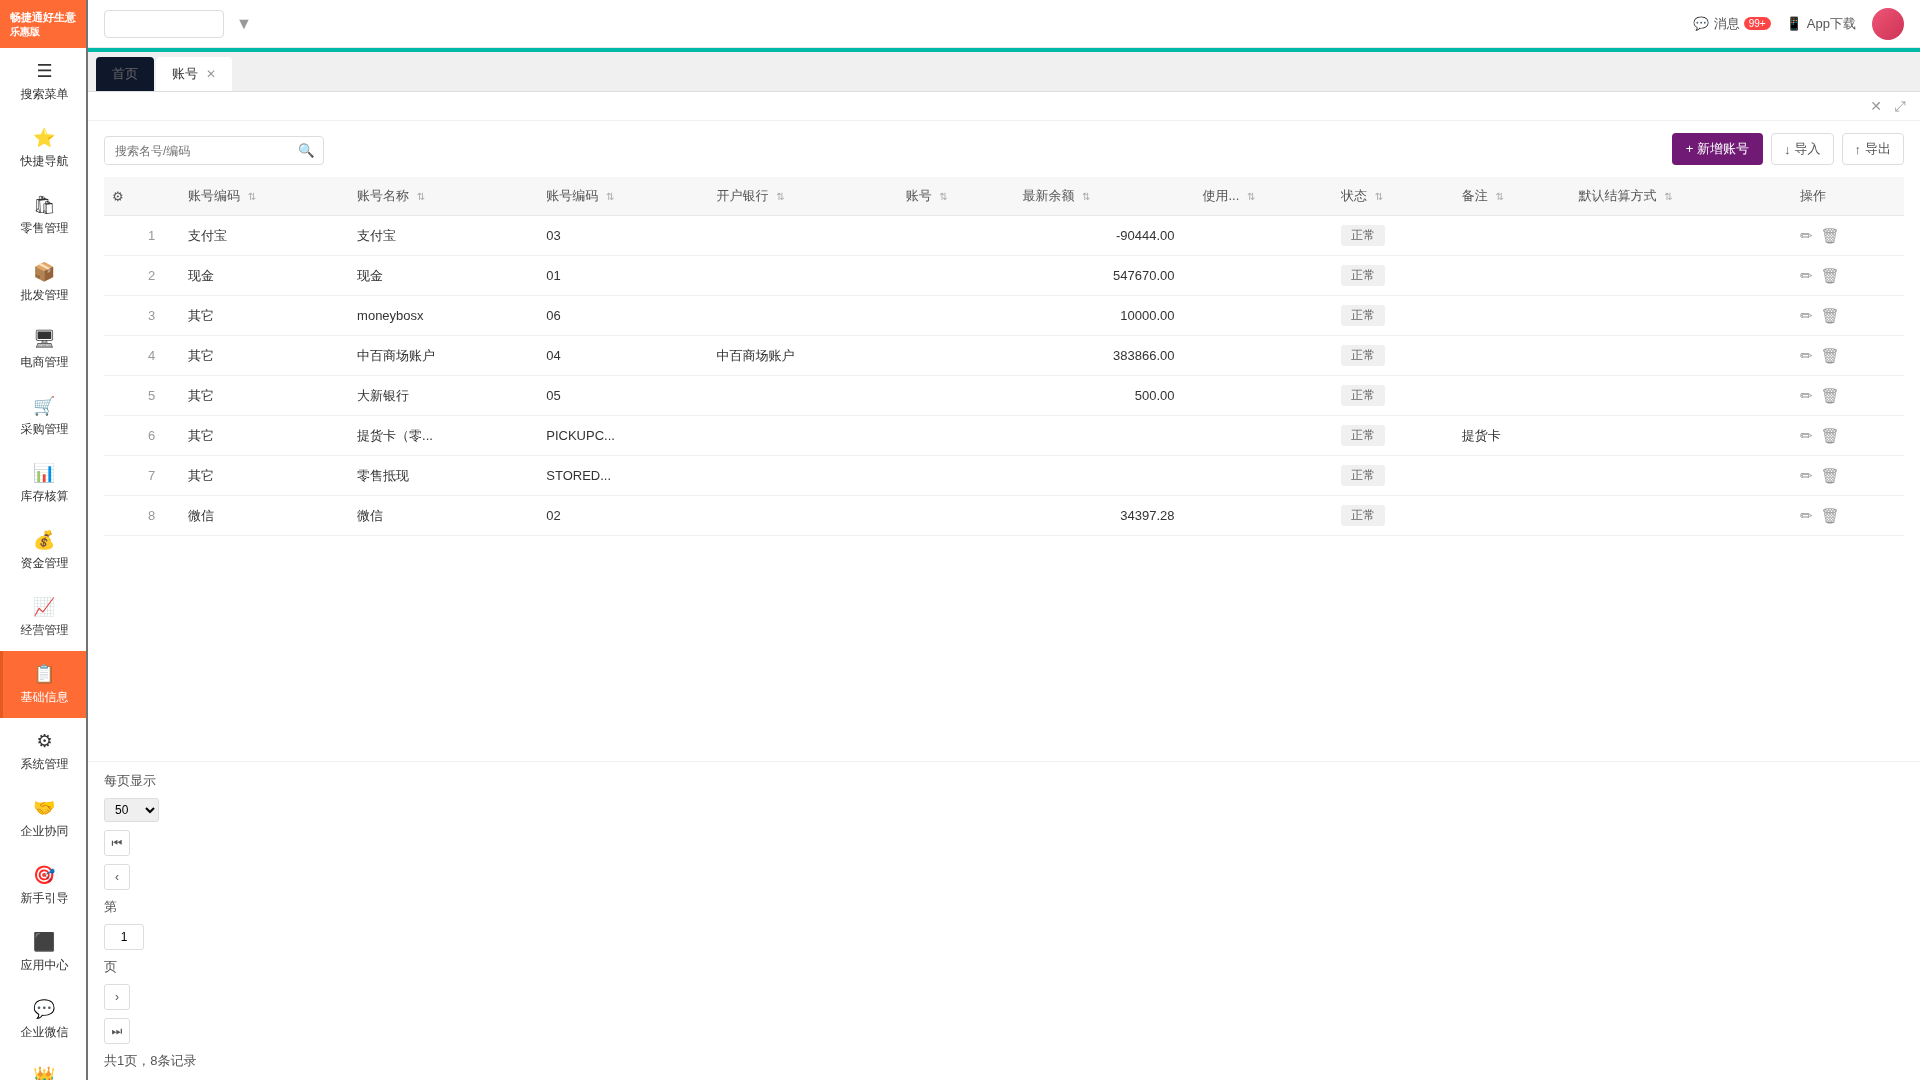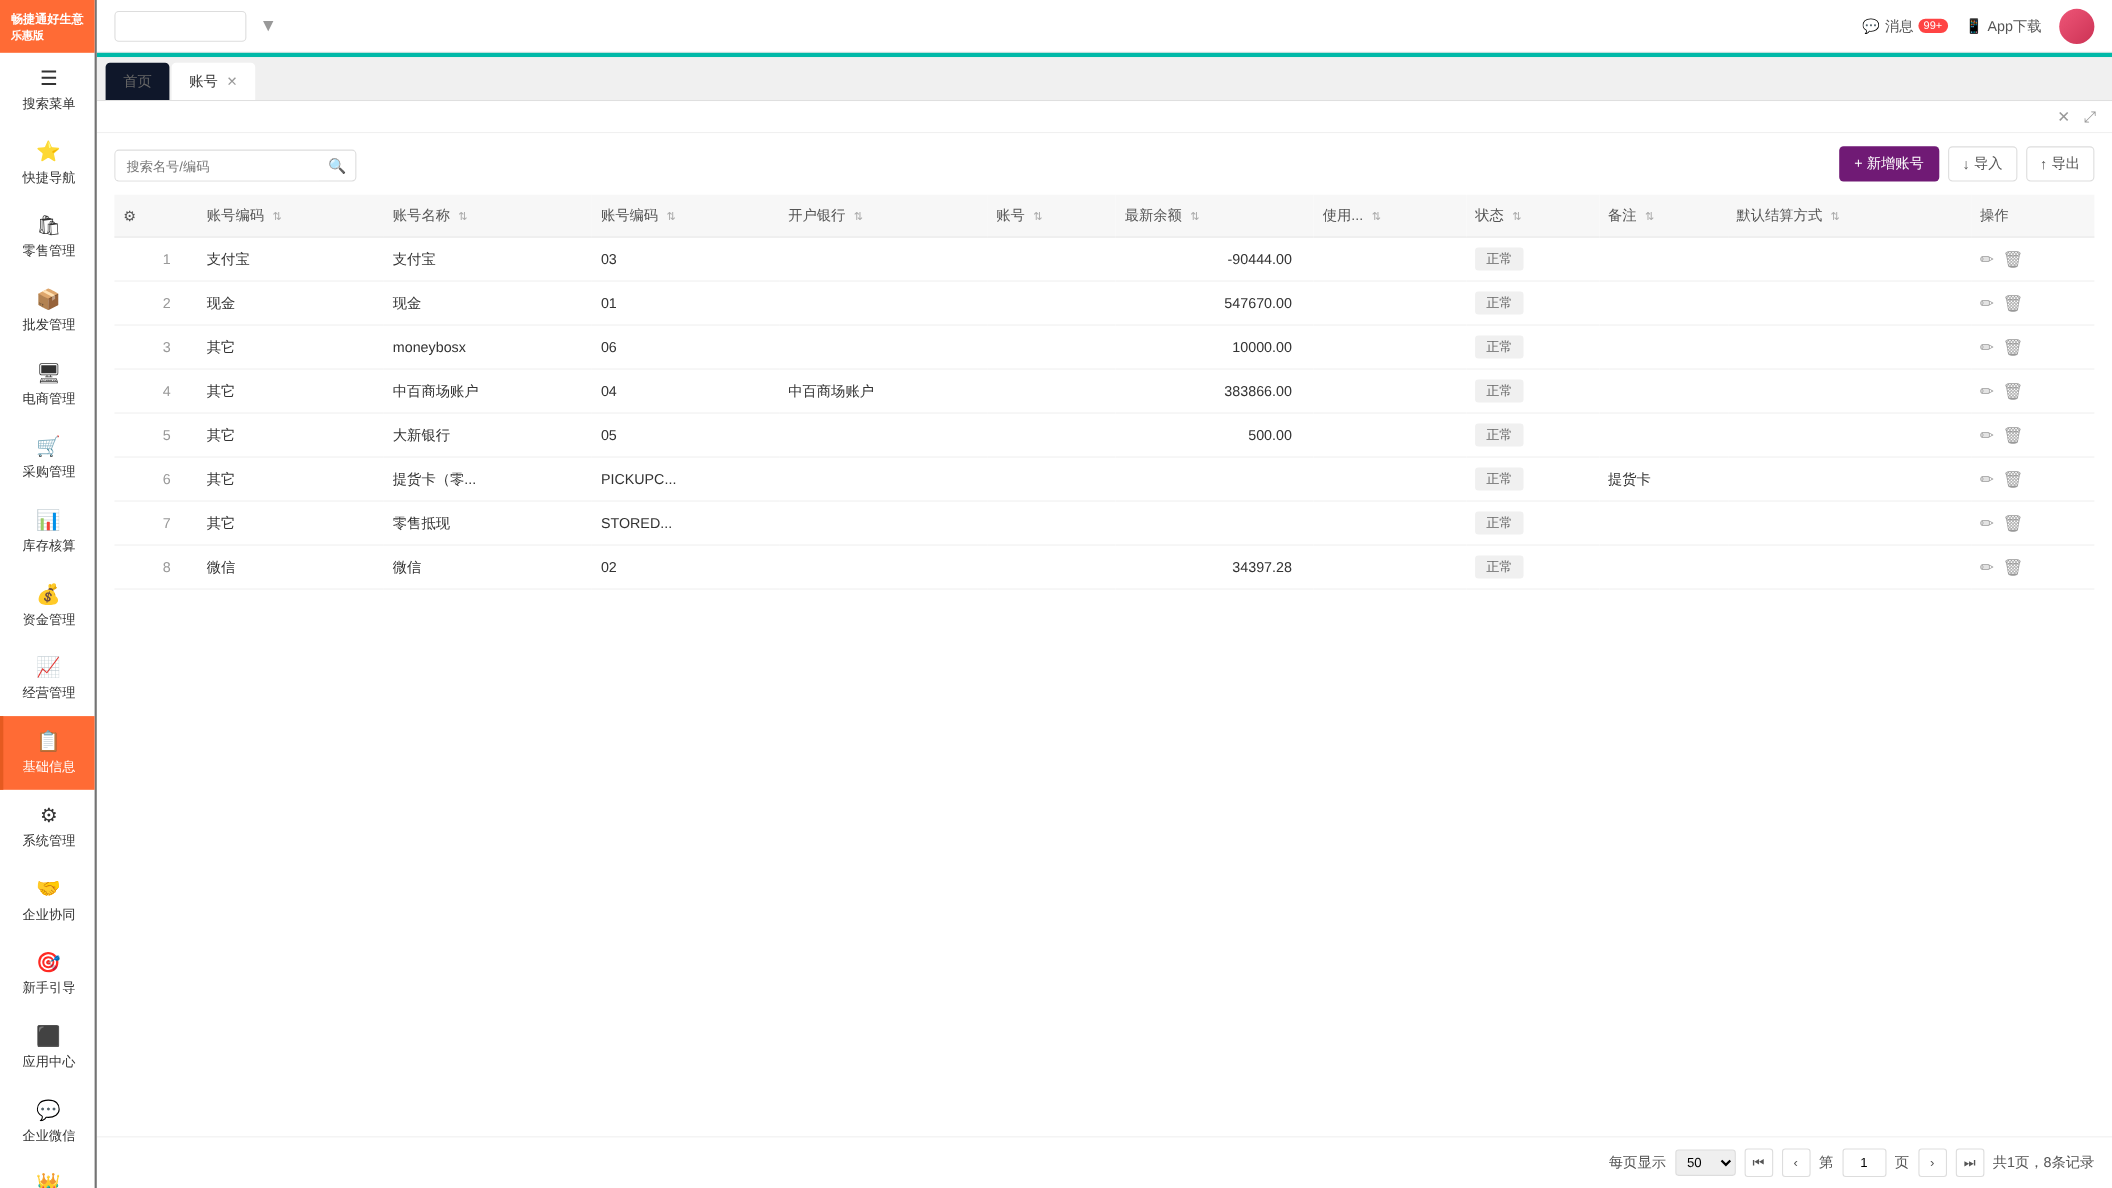--- a/index.html
+++ b/index.html
@@ -243,28 +243,29 @@
       font-size: 12px;
     }
     .action-icons { display: flex; gap: 8px; }
     .action-icon { color: #999; cursor: pointer; font-size: 15px; }
     .col-num { width: 40px; color: #999; }
     .col-settings { width: 36px; }
 
     
     .pagination {
       display: flex;
-      align-items: center;
+      align-items: flex-start;
       justify-content: flex-end;
       padding: 10px 16px;
       border-top: 1px solid #f0f0f0;
       gap: 8px;
       font-size: 13px;
       color: #555;
       flex-shrink: 0;
+      flex-direction: column;
     }
     .page-size-select {
       border: 1px solid #ddd;
       border-radius: 3px;
       padding: 3px 6px;
       font-size: 12px;
     }
     .page-nav-btn {
       width: 26px;
       height: 26px;

